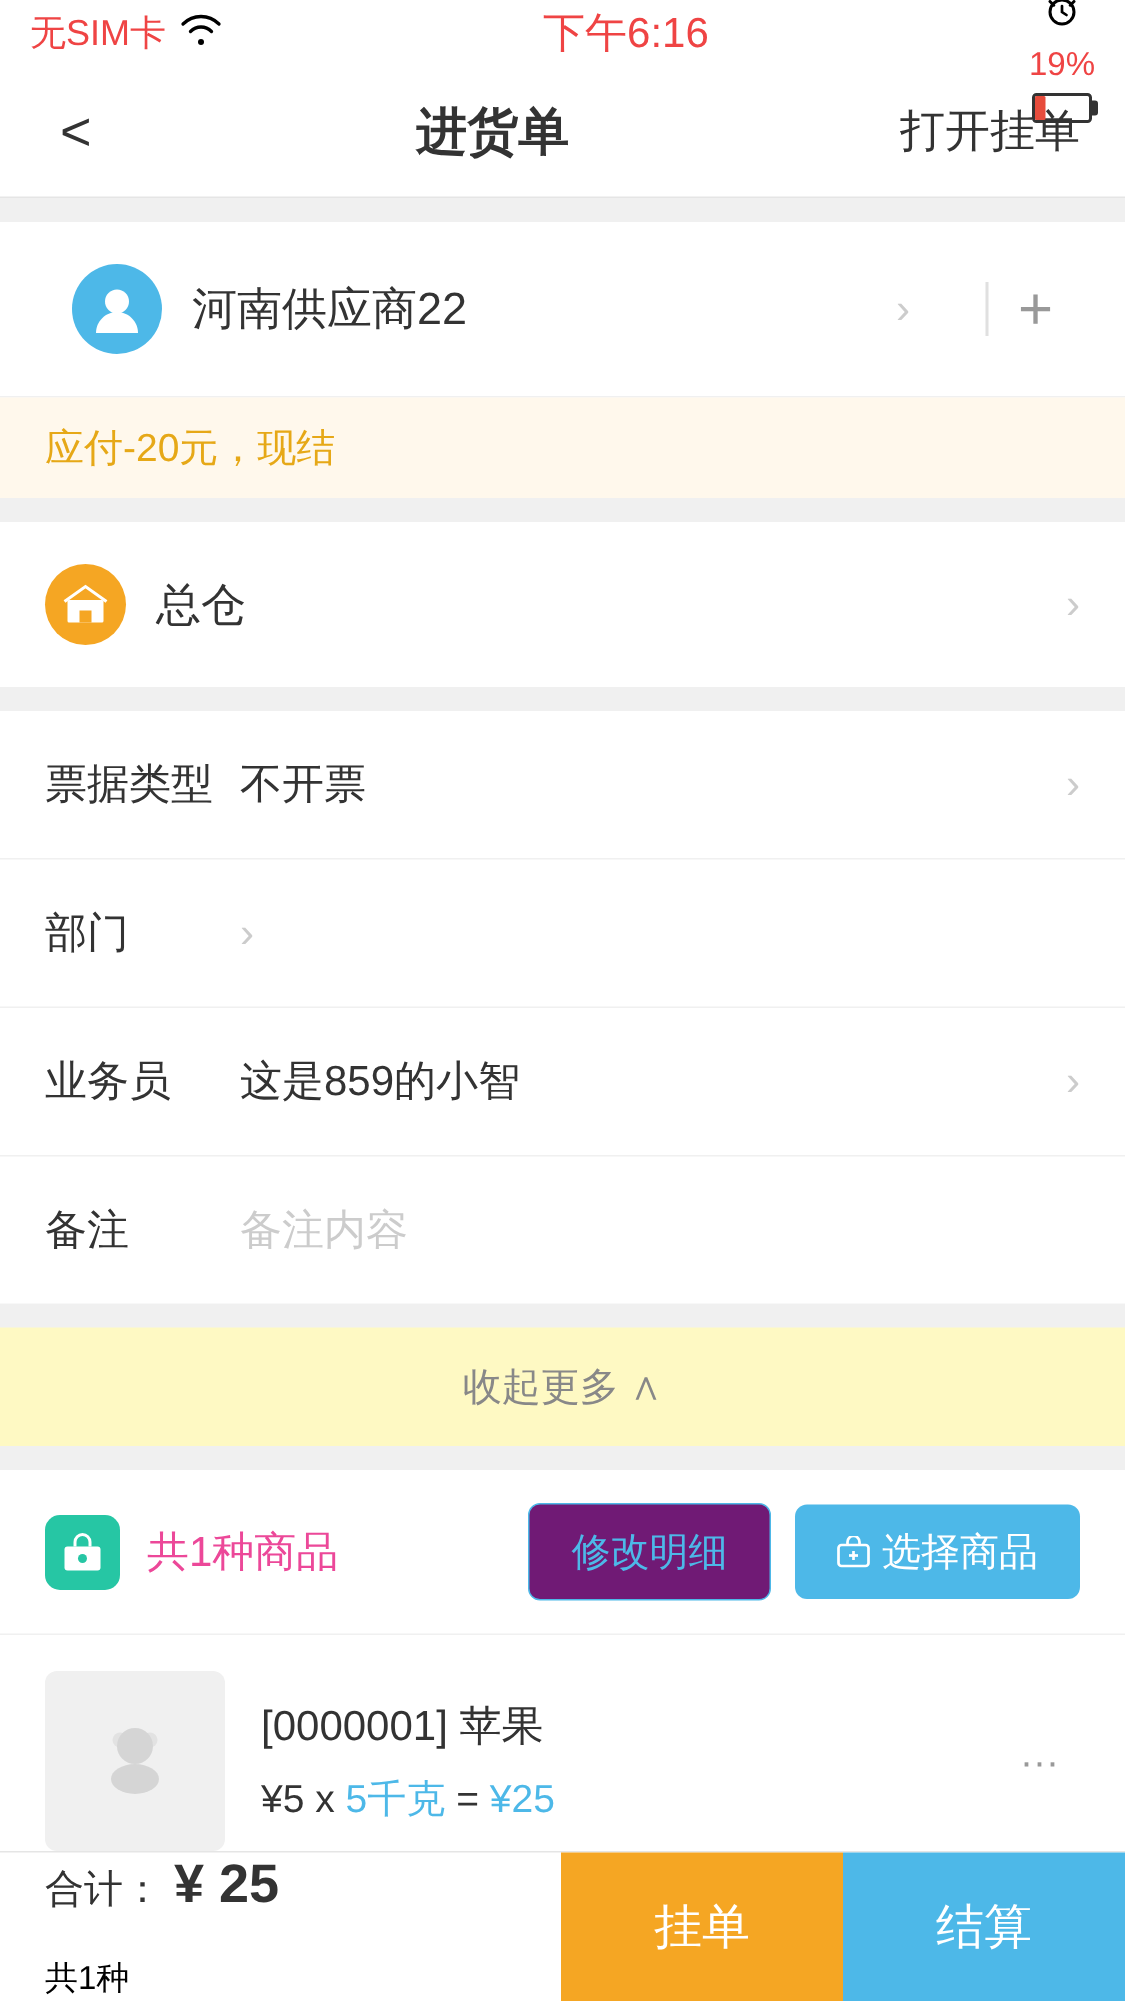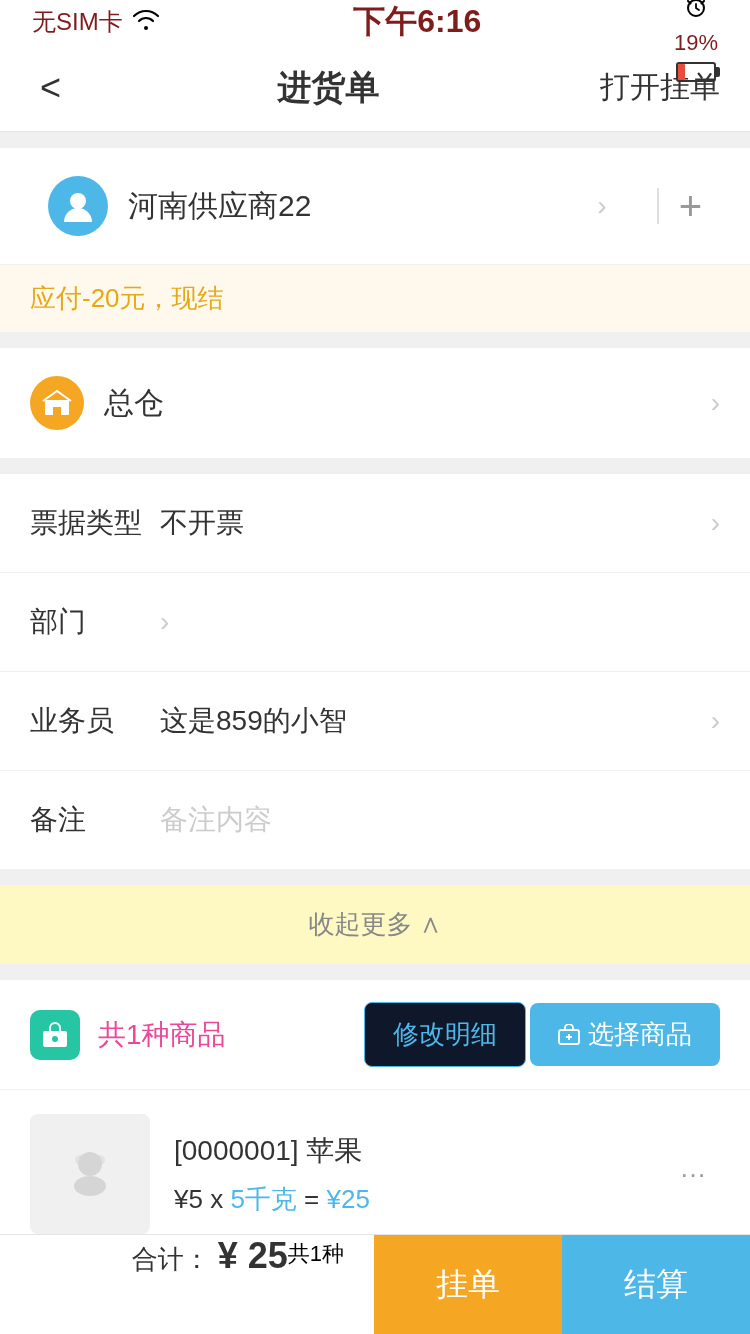--- a/index.html
+++ b/index.html
@@ -14,26 +14,26 @@
       overflow-x: hidden;
     }
 
     
     .status-bar {
       height: 44px;
       background: #fff;
       display: flex;
       align-items: center;
       justify-content: space-between;
-      padding: 0 32px;
+      padding: 0 20px;
       font-size: 24px;
-      color: #7f1d1d;
+      color: #ef4444;
     }
     .status-left { display: flex; align-items: center; gap: 8px; }
-    .status-center { font-size: 32px; font-weight: 700; }
+    .status-center { font-size: 28px; font-weight: 400; }
     .status-right { display: flex; align-items: center; gap: 6px; font-size: 22px; flex-direction: column; }
     .battery {
       width: 40px; height: 20px; border: 2px solid #333; border-radius: 3px; position: relative;
       display: inline-flex; align-items: center;
     }
     .battery::after {
       content: ''; width: 4px; height: 10px; background: #333;
       position: absolute; right: -6px; top: 50%; transform: translateY(-50%);
       border-radius: 0 2px 2px 0;
     }
@@ -210,25 +210,25 @@
     }
     .product-icon svg { width: 28px; height: 28px; fill: #fff; }
     .product-count {
       flex: 1;
       font-size: 28px;
       color: #ec4899;
     }
     .btn-edit {
       border: 1.5px solid #4db8e8;
       color: #4db8e8;
-      background: #0f172a;
+      background: #701a75;
       border-radius: 8px;
       padding: 14px 28px;
       font-size: 26px;
-      margin-right: 4px;
+      margin-right: 16px;
       cursor: pointer;
     }
     .btn-select {
       background: #4db8e8;
       color: #fff;
       border: none;
       border-radius: 8px;
       padding: 14px 28px;
       font-size: 26px;
       cursor: pointer;
@@ -280,22 +280,22 @@
       width: 750px;
       height: 100px;
       display: flex;
       align-items: stretch;
       background: #fff;
       border-top: 1px solid #e5e5e5;
     }
     .total-section {
       flex: 1;
       display: flex;
-      flex-direction: row;
-      justify-content: flex-end;
+      flex-direction: column;
+      justify-content: space-between;
       padding: 0 30px;
     }
     .total-label {
       font-size: 26px;
       color: #333;
       display: flex;
       align-items: baseline;
       gap: 8px;
     }
     .total-amount {

